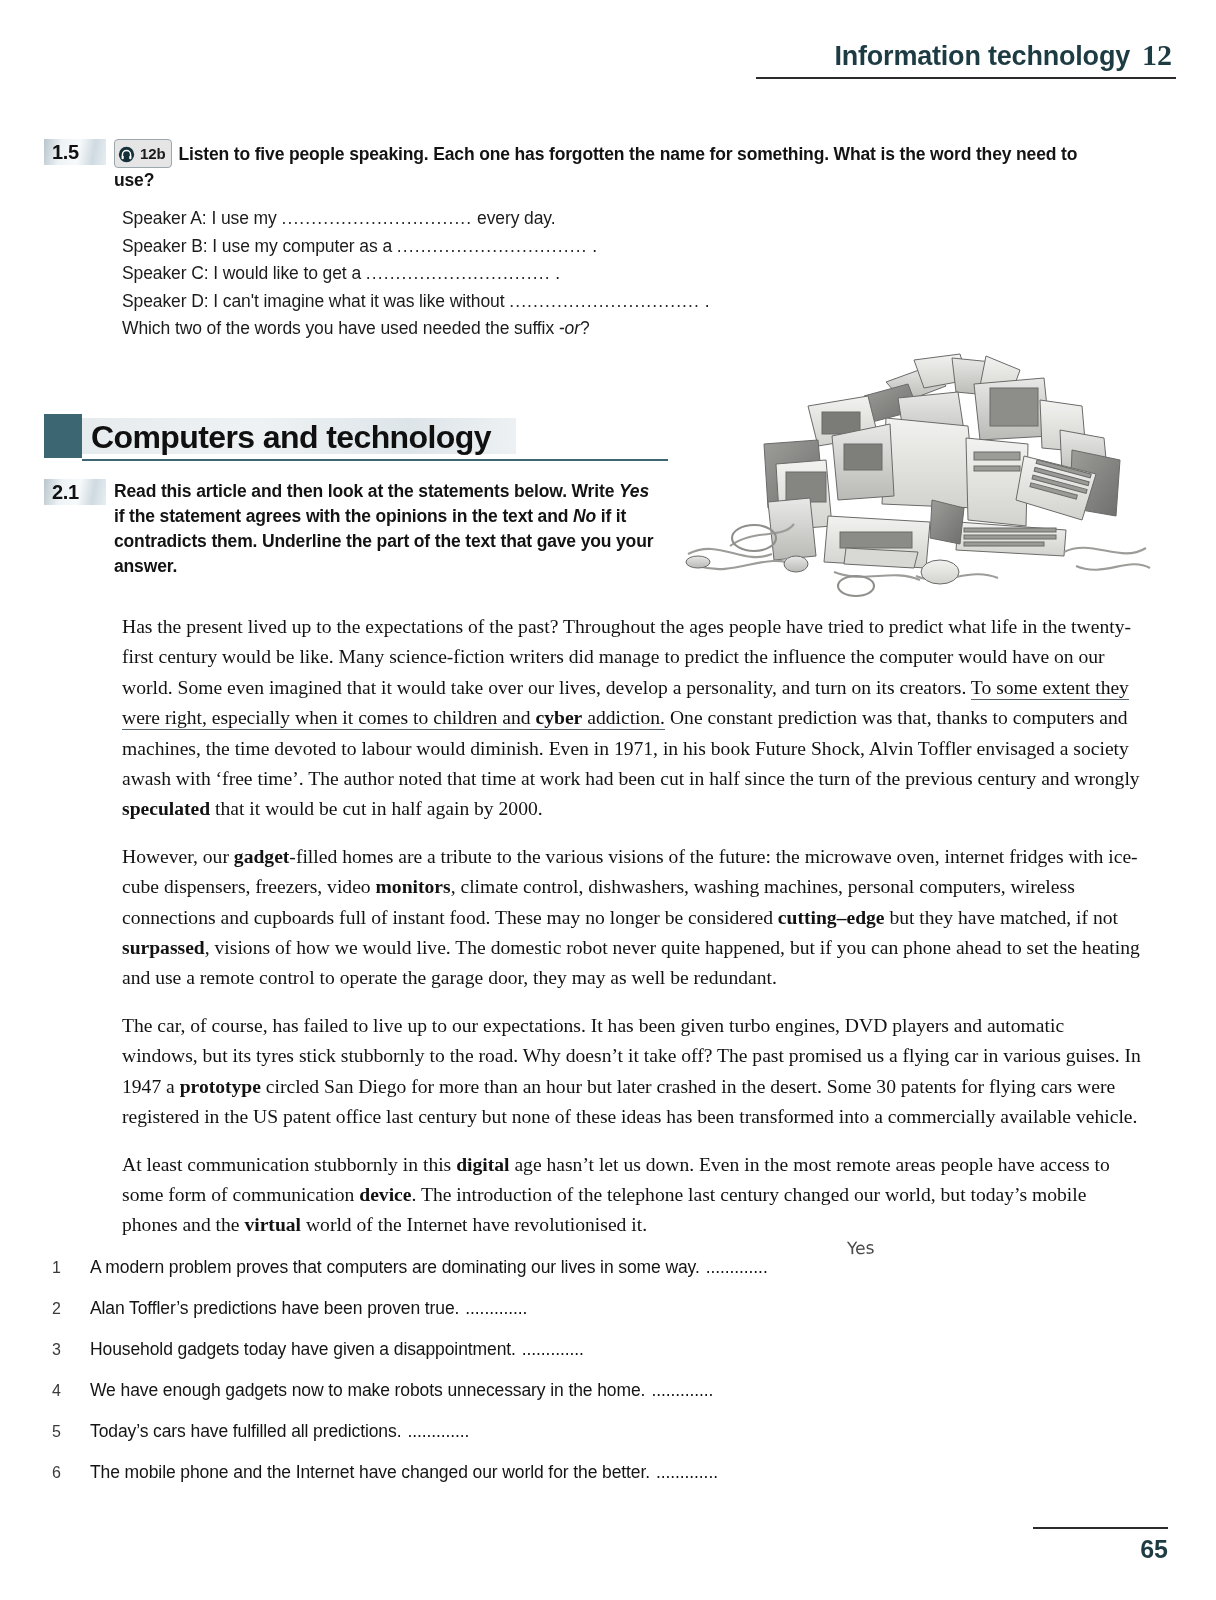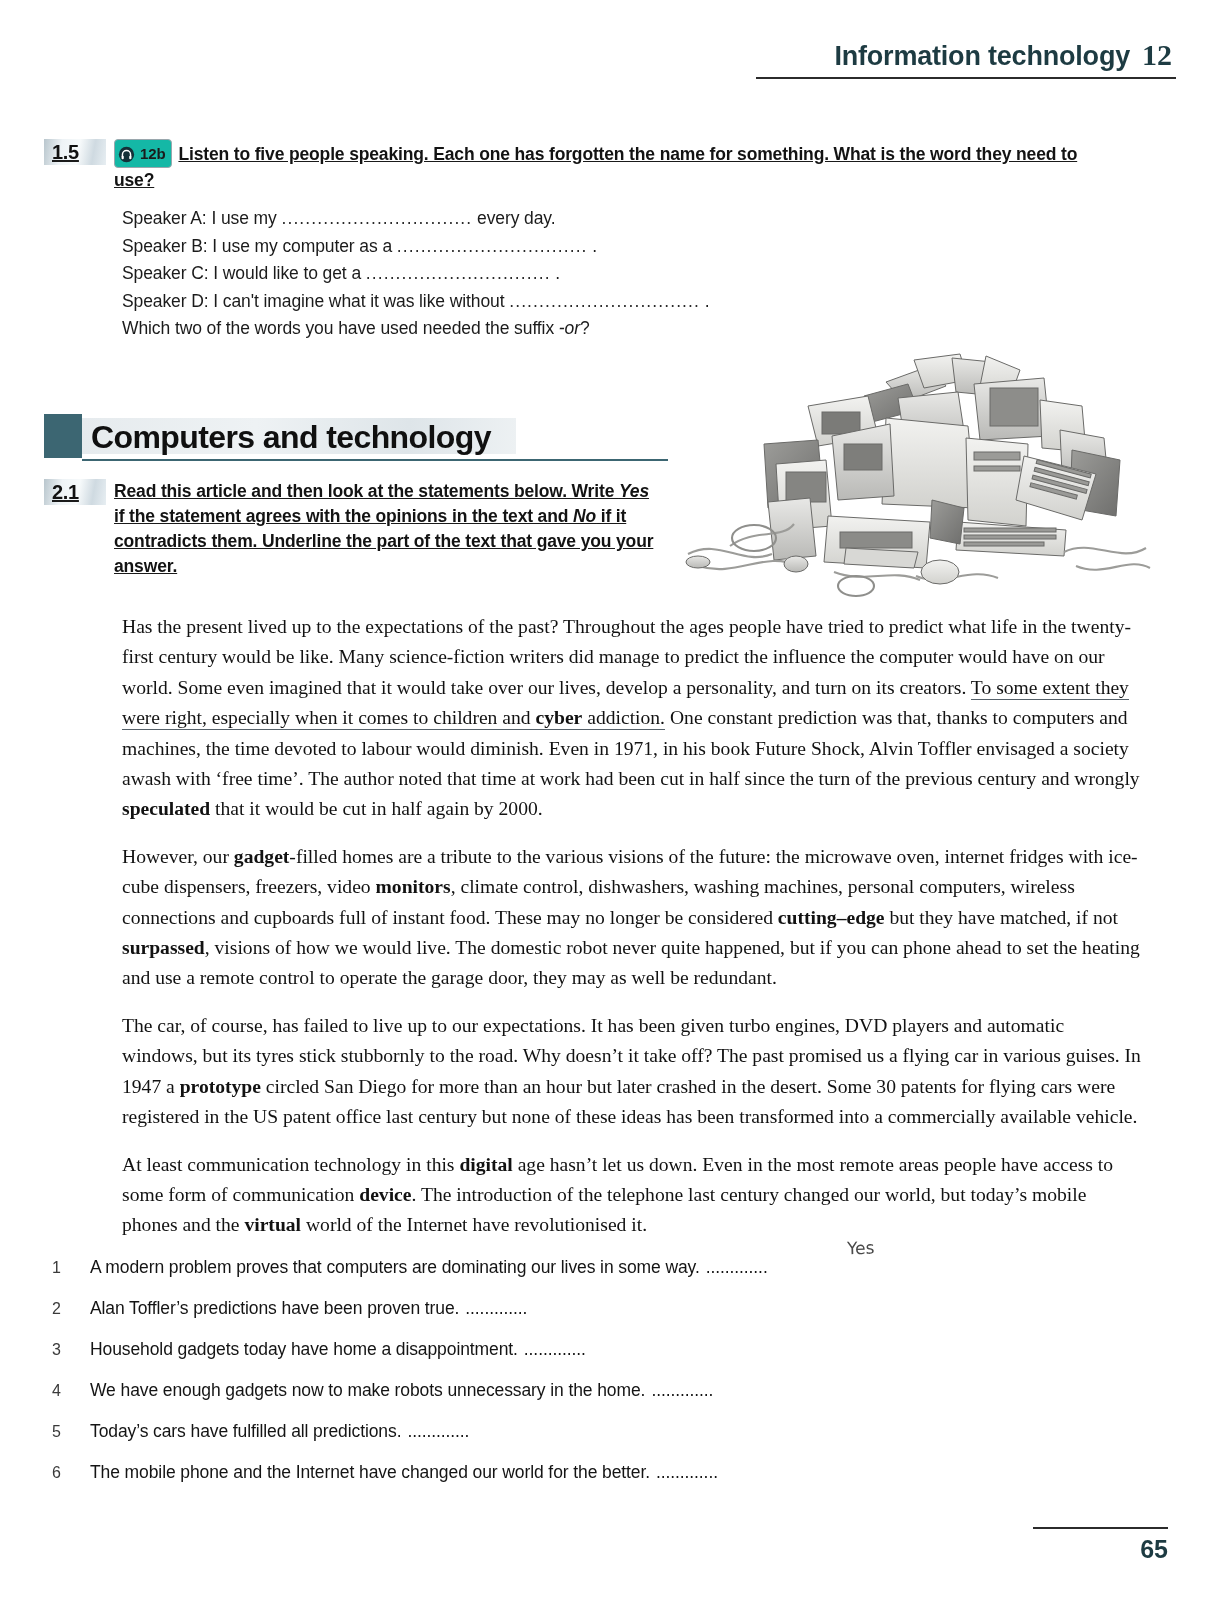--- a/index.html
+++ b/index.html
@@ -49,21 +49,20 @@
     height: 2px;
     background: #2b2b2b;
     width: 100%;
   }
 
   
   .ex {
     position: absolute;
     display: flex;
     align-items: flex-start;
-    text-decoration: underline;
   }
   .ex-num {
     width: 62px;
     flex: 0 0 62px;
     height: 26px;
     font-size: 20px;
     font-weight: bold;
     color: #111;
     padding-left: 8px;
     box-sizing: border-box;
@@ -85,21 +84,21 @@
 
   .audio-badge {
     display: inline-flex;
     align-items: center;
     gap: 5px;
     border: 1px solid #9aa7ad;
     border-radius: 4px;
     padding: 1px 6px 1px 3px;
     margin-right: 6px;
     vertical-align: -3px;
-    background: #14b8a6;
+    background: #e5e5e5;
   }
   .audio-badge .glyph {
     width: 17px; height: 17px;
     display: inline-block;
   }
   .audio-badge .track-no {
     font-size: 15px;
     font-weight: bold;
     color: #1b1b1b;
     font-family: "Liberation Sans", sans-serif;
@@ -387,38 +386,38 @@
   </div>
 </div>
 
 <div class="article">
   <p><span>Has the present lived up to the expectations of the past? Throughout the ages people have tried to predict what life in the twenty-first century would be like. Many science-fiction writers did manage to predict the influence the computer would have on our world. Some even imagined that it would take over our lives, develop a personality, and turn on its creators. </span><span class="ul">To some extent they were right, especially when it comes to children and </span><b class="ul">cyber</b><span class="ul"> addiction.</span><span> One constant prediction was that, thanks to computers and machines, the time devoted to labour would diminish. Even in 1971, in his book Future Shock, Alvin Toffler envisaged a society awash with ‘free time’. The author noted that time at work had been cut in half since the turn of the previous century and wrongly </span><b>speculated</b><span> that it would be cut in half again by 2000.</span></p>
 
   <p><span>However, our </span><b>gadget</b><span>-filled homes are a tribute to the various visions of the future: the microwave oven, internet fridges with ice-cube dispensers, freezers, video </span><b>monitors</b><span>, climate control, dishwashers, washing machines, personal computers, wireless connections and cupboards full of instant food. These may no longer be considered </span><b>cutting–edge</b><span> but they have matched, if not </span><b>surpassed</b><span>, visions of how we would live. The domestic robot never quite happened, but if you can phone ahead to set the heating and use a remote control to operate the garage door, they may as well be redundant.</span></p>
 
   <p><span>The car, of course, has failed to live up to our expectations. It has been given turbo engines, DVD players and automatic windows, but its tyres stick stubbornly to the road. Why doesn’t it take off? The past promised us a flying car in various guises. In 1947 a </span><b>prototype</b><span> circled San Diego for more than an hour but later crashed in the desert. Some 30 patents for flying cars were registered in the US patent office last century but none of these ideas has been transformed into a commercially available vehicle.</span></p>
 
-  <p><span>At least communication technology in this </span><b>digital</b><span> age hasn’t let us down. Even in the most remote areas people have access to some form of communication </span><b>device</b><span>. The introduction of the telephone last century changed our world, but today’s mobile phones and the </span><b>virtual</b><span> world of the Internet have revolutionised it.</span></p>
+  <p><span>At least communication stubbornly in this </span><b>digital</b><span> age hasn’t let us down. Even in the most remote areas people have access to some form of communication </span><b>device</b><span>. The introduction of the telephone last century changed our world, but today’s mobile phones and the </span><b>virtual</b><span> world of the Internet have revolutionised it.</span></p>
 </div>
 
 <div class="statements">
   <div class="st-row">
     <span class="st-num">1</span>
     <span class="st-text">A modern problem proves that computers are dominating our lives in some way.</span>
     <span class="st-text dots" style="margin-left:6px;">.............</span>
     <span class="answer-hand">Yes</span>
   </div>
   <div class="st-row">
     <span class="st-num">2</span>
     <span class="st-text">Alan Toffler’s predictions have been proven true.</span>
     <span class="st-text dots" style="margin-left:6px;">.............</span>
   </div>
   <div class="st-row">
     <span class="st-num">3</span>
-    <span class="st-text">Household gadgets today have home a disappointment.</span>
+    <span class="st-text">Household gadgets today have given a disappointment.</span>
     <span class="st-text dots" style="margin-left:6px;">.............</span>
   </div>
   <div class="st-row">
     <span class="st-num">4</span>
     <span class="st-text">We have enough gadgets now to make robots unnecessary in the home.</span>
     <span class="st-text dots" style="margin-left:6px;">.............</span>
   </div>
   <div class="st-row">
     <span class="st-num">5</span>
     <span class="st-text">Today’s cars have fulfilled all predictions.</span>

